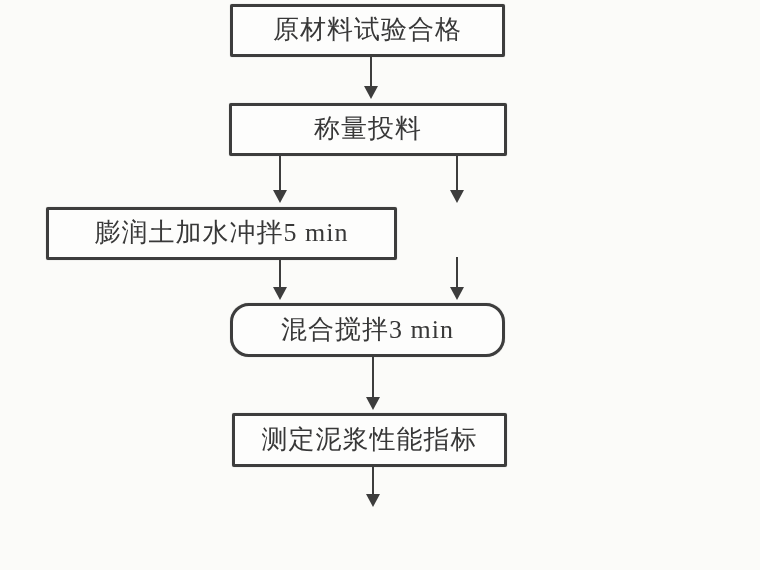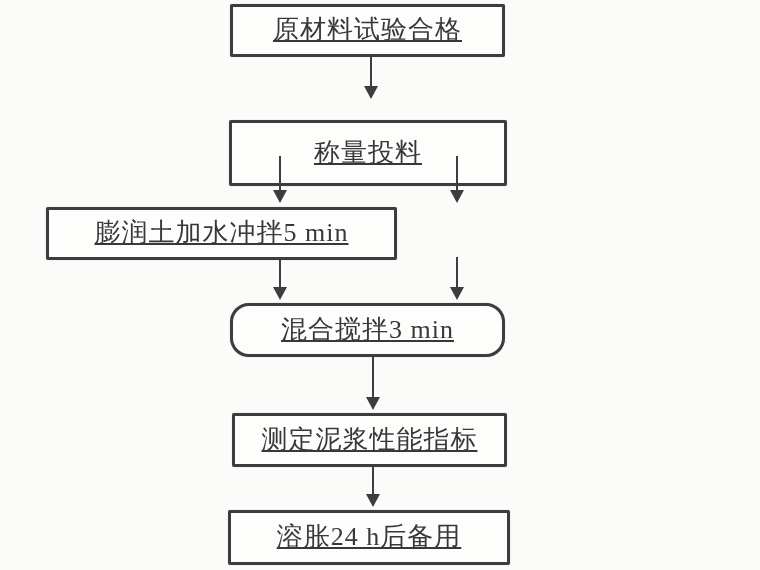--- a/index.html
+++ b/index.html
@@ -29,24 +29,24 @@
     border-radius: 2px;
     box-shadow: 0 0 1px rgba(0,0,0,0.35);
     display: flex;
     align-items: center;
     justify-content: center;
     color: var(--text);
     font-size: 26px;
     letter-spacing: 1px;
     white-space: nowrap;
   }
-  .node span { transform: translateY(-1px); text-decoration: underline; }
+  .node span { transform: translateY(-1px); }
   
   .n1 { left: 230px; top: 4px;   width: 275px; height: 53px; }
-  .n2 { left: 229px; top: 120px; width: 278px; height: 66px; align-items: center; }
+  .n2 { left: 229px; top: 103px; width: 278px; height: 53px; align-items: center; }
   .n3 { left: 5px;   top: 207px; width: 351px; height: 53px; margin-left: 41px; }
   .n4 { left: 407px; top: 208px; width: 348px; height: 51px; }
   .n5 { left: 230px; top: 303px; width: 275px; height: 54px; border-radius: 19px; }
   .n6 { left: 232px; top: 413px; width: 275px; height: 54px; }
   .n7 { left: 228px; top: 510px; width: 282px; height: 55px; }
 
   
   .arrow {
     position: absolute;
     width: 0;
@@ -102,17 +102,14 @@
   </div>
 
   <div class="arrow a6"></div>
 
   <div class="node n6">
     <span>测定泥浆性能指标</span>
   </div>
 
   <div class="arrow a7"></div>
 
-  <div class="node n7">
-    <span>溶胀24 h后备用</span>
-  </div>
 
 </div>
 
 </body></html>

